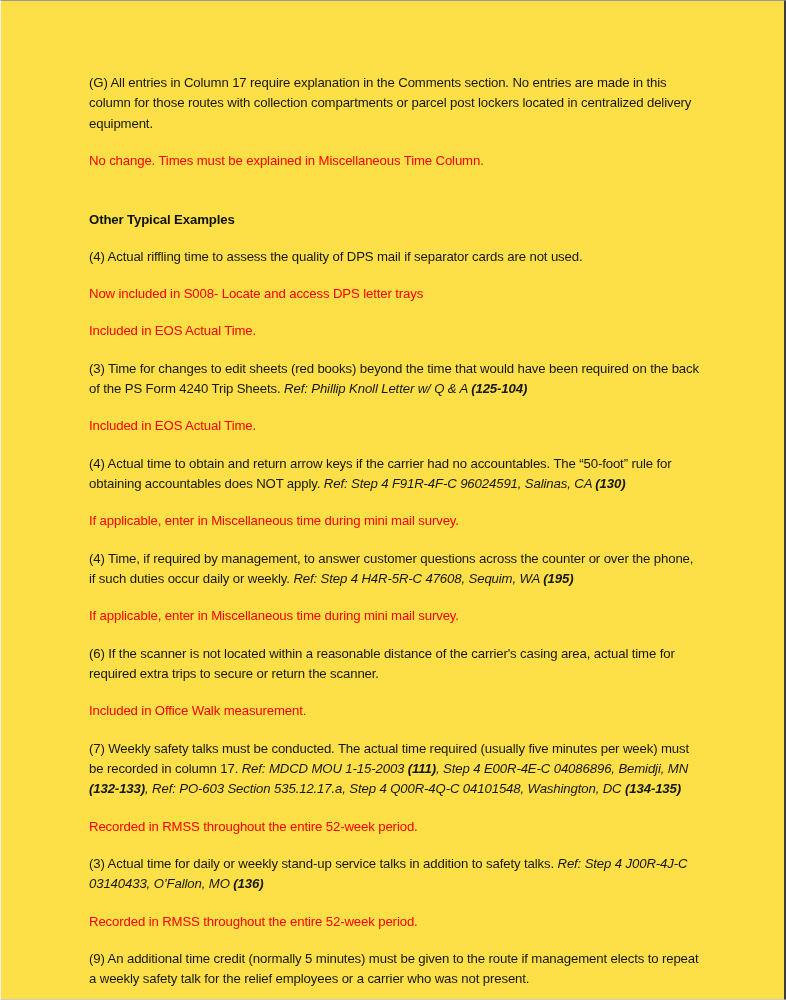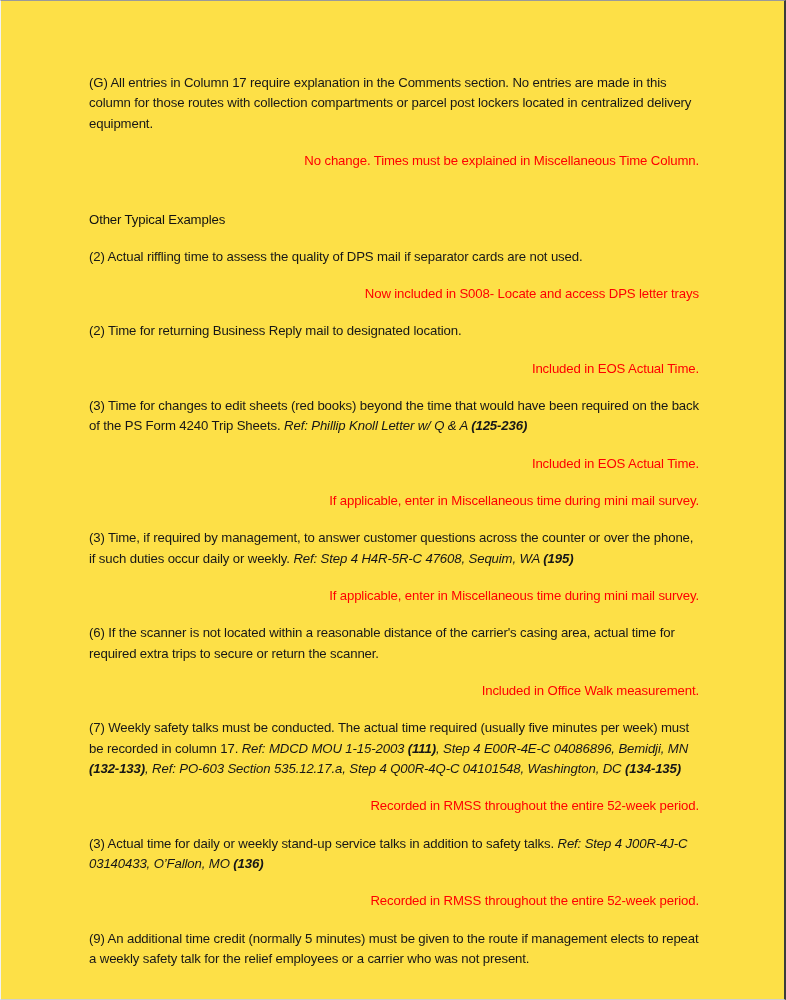--- a/index.html
+++ b/index.html
@@ -35,27 +35,26 @@
     color: #171717;
     text-align: left;
     letter-spacing: -0.01em;
   }
   p.annot {
     margin: 0 0 17px 0;
     font-size: 13.2px;
     line-height: 1.54;
     color: #fe0000;
     letter-spacing: -0.01em;
-    text-align: right;
   }
   h2.heading {
     margin: 0 0 16px 0;
     font-size: 13.2px;
     line-height: 1.54;
-    font-weight: normal;
+    font-weight: bold;
     color: #111111;
     letter-spacing: -0.01em;
   }
   .spacer-block {
     height: 22px;
   }
   i.ref {
     font-style: italic;
   }
   b.pages {
@@ -66,28 +65,28 @@
 </style>
 </head>
 <body>
 
 <div class="page">
   <div class="content" id="doc-body">
       <p class="para"><span class="seg">(G) All entries in Column 17 require explanation in the Comments section. No entries are made in this column for those routes with collection compartments or parcel post lockers located in centralized delivery equipment.</span></p>
       <p class="annot"><span class="seg">No change. Times must be explained in Miscellaneous Time Column.</span></p>
       <div class="spacer-block"></div>
       <h2 class="heading"><span class="seg">Other Typical Examples</span></h2>
-      <p class="para"><span class="seg">(2) Actual riffling time to assess the quality of DPS mail if separator cards are not used.</span></p>
+      <p class="para"><span class="seg">(4) Actual riffling time to assess the quality of DPS mail if separator cards are not used.</span></p>
       <p class="annot"><span class="seg">Now included in S008- Locate and access DPS letter trays</span></p>
-      <p class="para"><span class="seg">(2) Time for returning Business Reply mail to designated location.</span></p>
       <p class="annot"><span class="seg">Included in EOS Actual Time.</span></p>
-      <p class="para"><span class="seg">(3) Time for changes to edit sheets (red books) beyond the time that would have been required on the back of the PS Form 4240 Trip Sheets. </span><i class="ref seg">Ref: Phillip Knoll Letter w/ Q &amp; A </i><b class="pages seg">(125-236)</b></p>
+      <p class="para"><span class="seg">(3) Time for changes to edit sheets (red books) beyond the time that would have been required on the back of the PS Form 4240 Trip Sheets. </span><i class="ref seg">Ref: Phillip Knoll Letter w/ Q &amp; A </i><b class="pages seg">(125-104)</b></p>
       <p class="annot"><span class="seg">Included in EOS Actual Time.</span></p>
+      <p class="para"><span class="seg">(4) Actual time to obtain and return arrow keys if the carrier had no accountables. The “50-foot” rule for obtaining accountables does NOT apply. </span><i class="ref seg">Ref: Step 4 F91R-4F-C 96024591, Salinas, CA </i><b class="pages seg">(130)</b></p>
       <p class="annot"><span class="seg">If applicable, enter in Miscellaneous time during mini mail survey.</span></p>
-      <p class="para"><span class="seg">(3) Time, if required by management, to answer customer questions across the counter or over the phone, if such duties occur daily or weekly. </span><i class="ref seg">Ref: Step 4 H4R-5R-C 47608, Sequim, WA </i><b class="pages seg">(195)</b></p>
+      <p class="para"><span class="seg">(4) Time, if required by management, to answer customer questions across the counter or over the phone, if such duties occur daily or weekly. </span><i class="ref seg">Ref: Step 4 H4R-5R-C 47608, Sequim, WA </i><b class="pages seg">(195)</b></p>
       <p class="annot"><span class="seg">If applicable, enter in Miscellaneous time during mini mail survey.</span></p>
       <p class="para"><span class="seg">(6) If the scanner is not located within a reasonable distance of the carrier's casing area, actual time for required extra trips to secure or return the scanner.</span></p>
       <p class="annot"><span class="seg">Included in Office Walk measurement.</span></p>
       <p class="para"><span class="seg">(7) Weekly safety talks must be conducted. The actual time required (usually five minutes per week) must be recorded in column 17. </span><i class="ref seg">Ref: MDCD MOU 1-15-2003 </i><b class="pages seg">(111)</b><i class="ref seg">, Step 4 E00R-4E-C 04086896, Bemidji, MN </i><b class="pages seg">(132-133)</b><i class="ref seg">, Ref: PO-603 Section 535.12.17.a, Step 4 Q00R-4Q-C 04101548, Washington, DC </i><b class="pages seg">(134-135)</b></p>
       <p class="annot"><span class="seg">Recorded in RMSS throughout the entire 52-week period.</span></p>
       <p class="para"><span class="seg">(3) Actual time for daily or weekly stand-up service talks in addition to safety talks. </span><i class="ref seg">Ref: Step 4 J00R-4J-C 03140433, O’Fallon, MO </i><b class="pages seg">(136)</b></p>
       <p class="annot"><span class="seg">Recorded in RMSS throughout the entire 52-week period.</span></p>
       <p class="para"><span class="seg">(9) An additional time credit (normally 5 minutes) must be given to the route if management elects to repeat a weekly safety talk for the relief employees or a carrier who was not present. </span></p>
     </div>
 </div>

